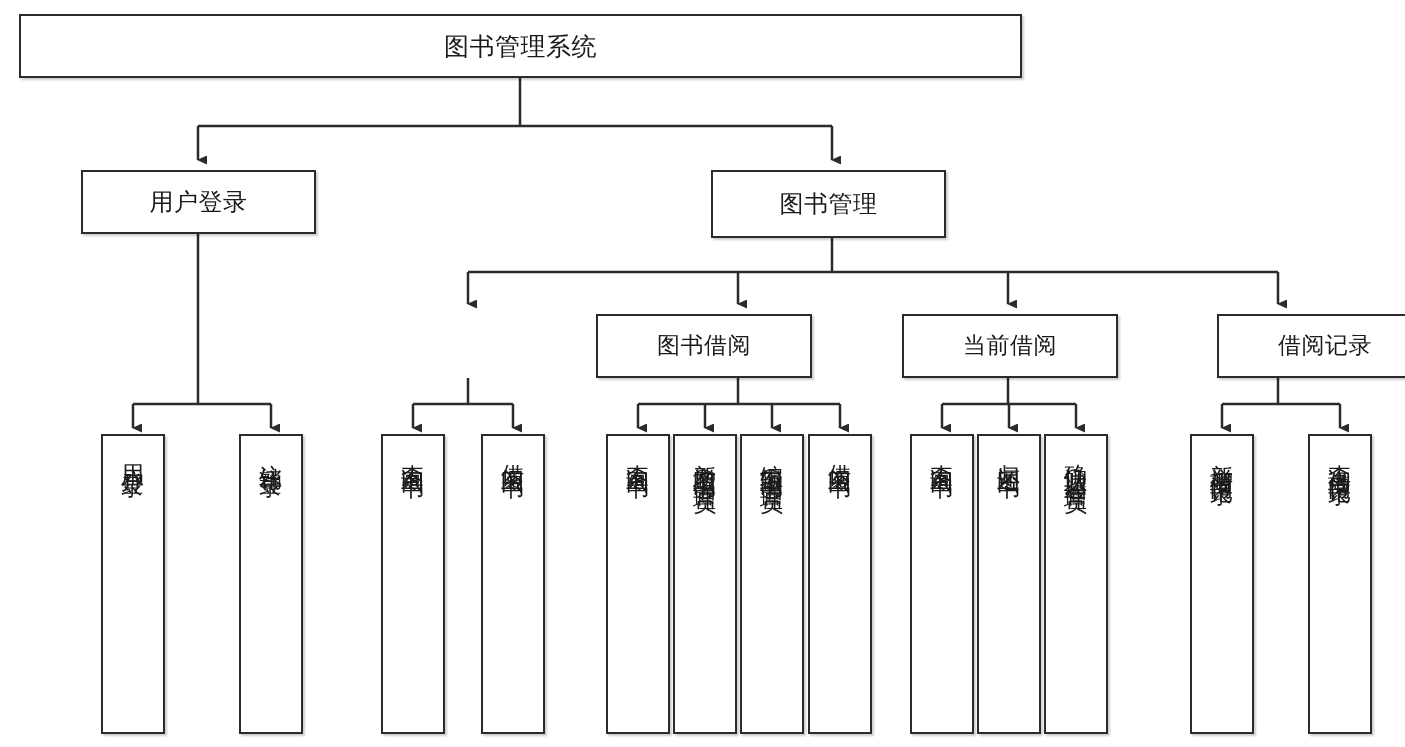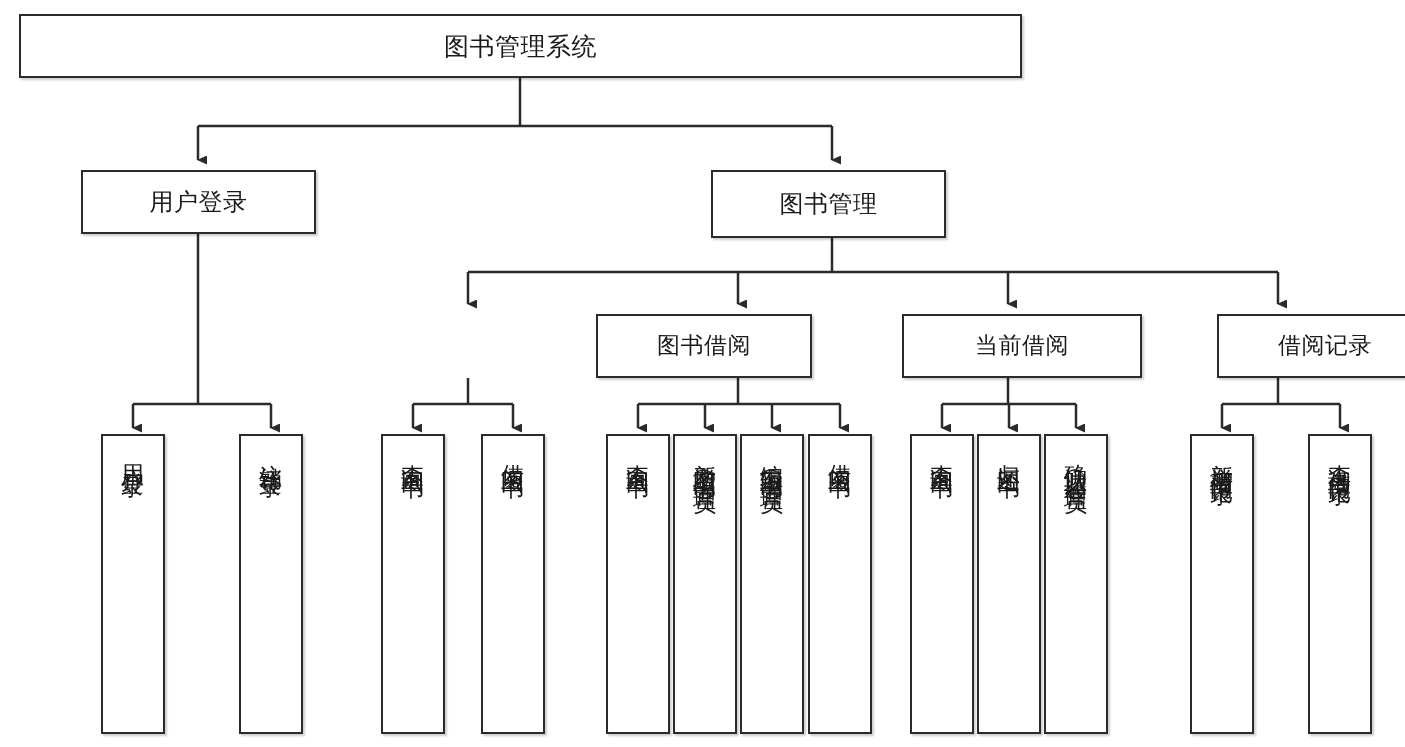--- a/index.html
+++ b/index.html
@@ -130,21 +130,21 @@
   <div class="node level2" style="left:81px; top:170px; width:235px; height:64px;">
     <span class="label">用户登录</span>
   </div>
   <div class="node level2" style="left:711px; top:170px; width:235px; height:68px;">
     <span class="label">图书管理</span>
   </div>
 
   <div class="node level3" style="left:596px; top:314px; width:216px; height:64px;">
     <span class="label">图书借阅</span>
   </div>
-  <div class="node level3" style="left:902px; top:314px; width:240px; height:64px;">
+  <div class="node level3" style="left:902px; top:314px; width:216px; height:64px;">
     <span class="label">当前借阅</span>
   </div>
   <div class="node level3" style="left:1172px; top:314px; width:216px; height:64px;margin-left:45px;">
     <span class="label">借阅记录</span>
   </div>
 
   <div class="node leaf" style="left:101px; top:434px; width:64px; height:300px;">
     <span class="label">用户登录</span>
   </div>
   <div class="node leaf" style="left:239px; top:434px; width:64px; height:300px;">

